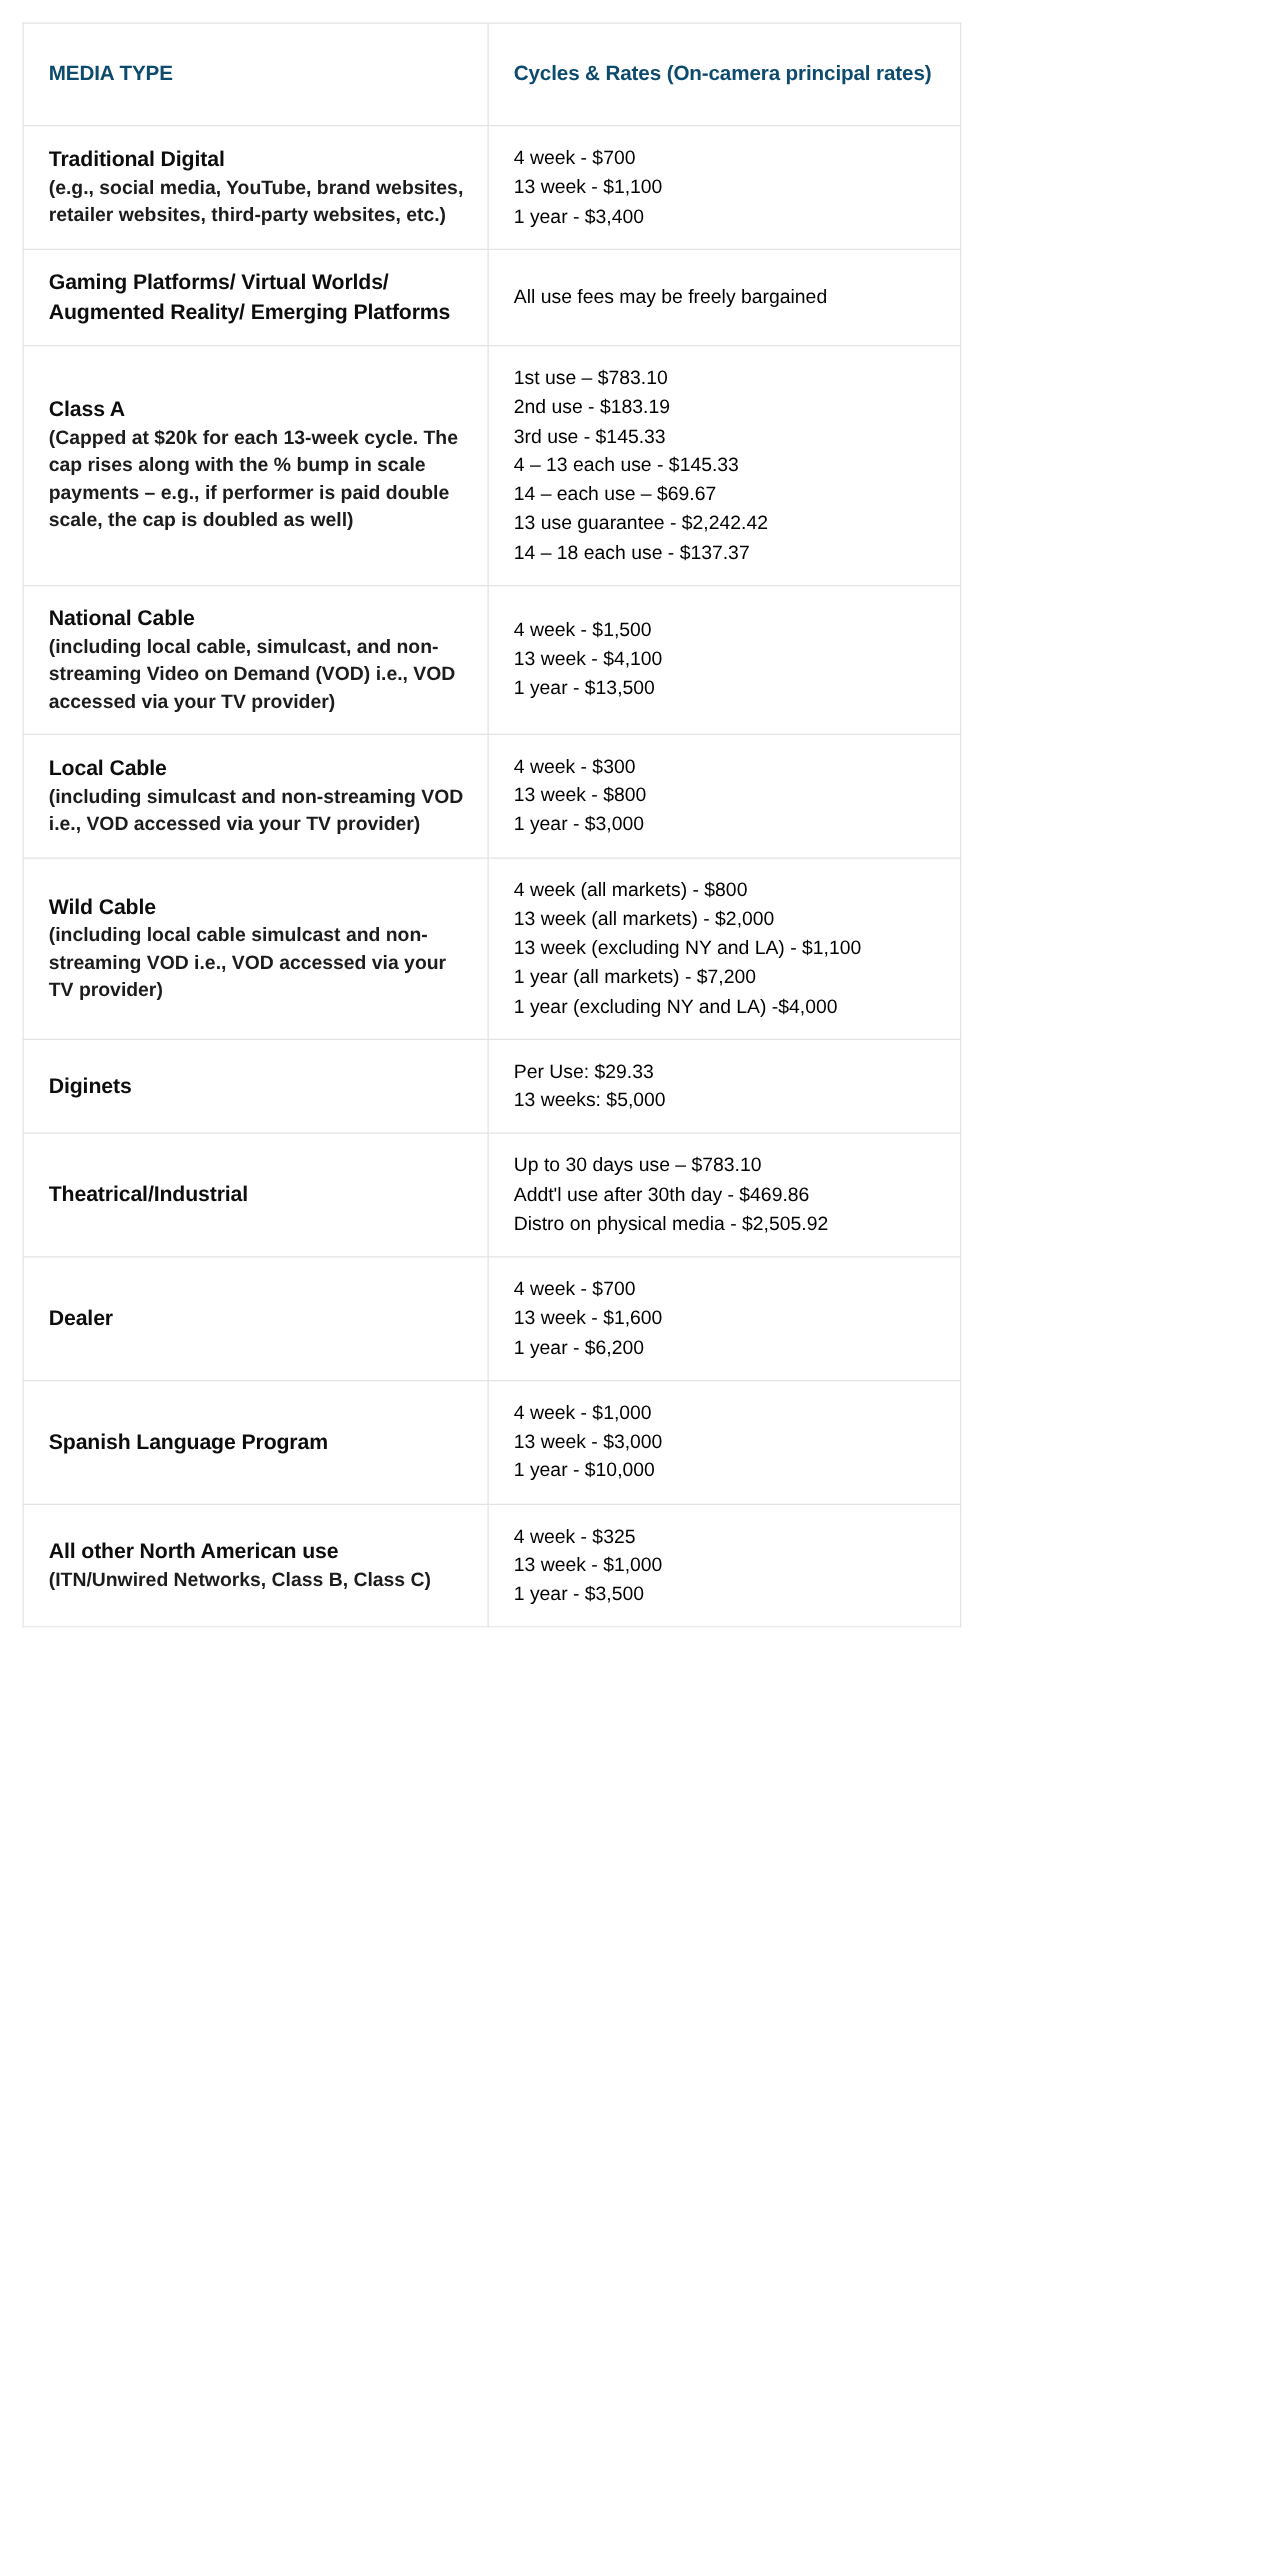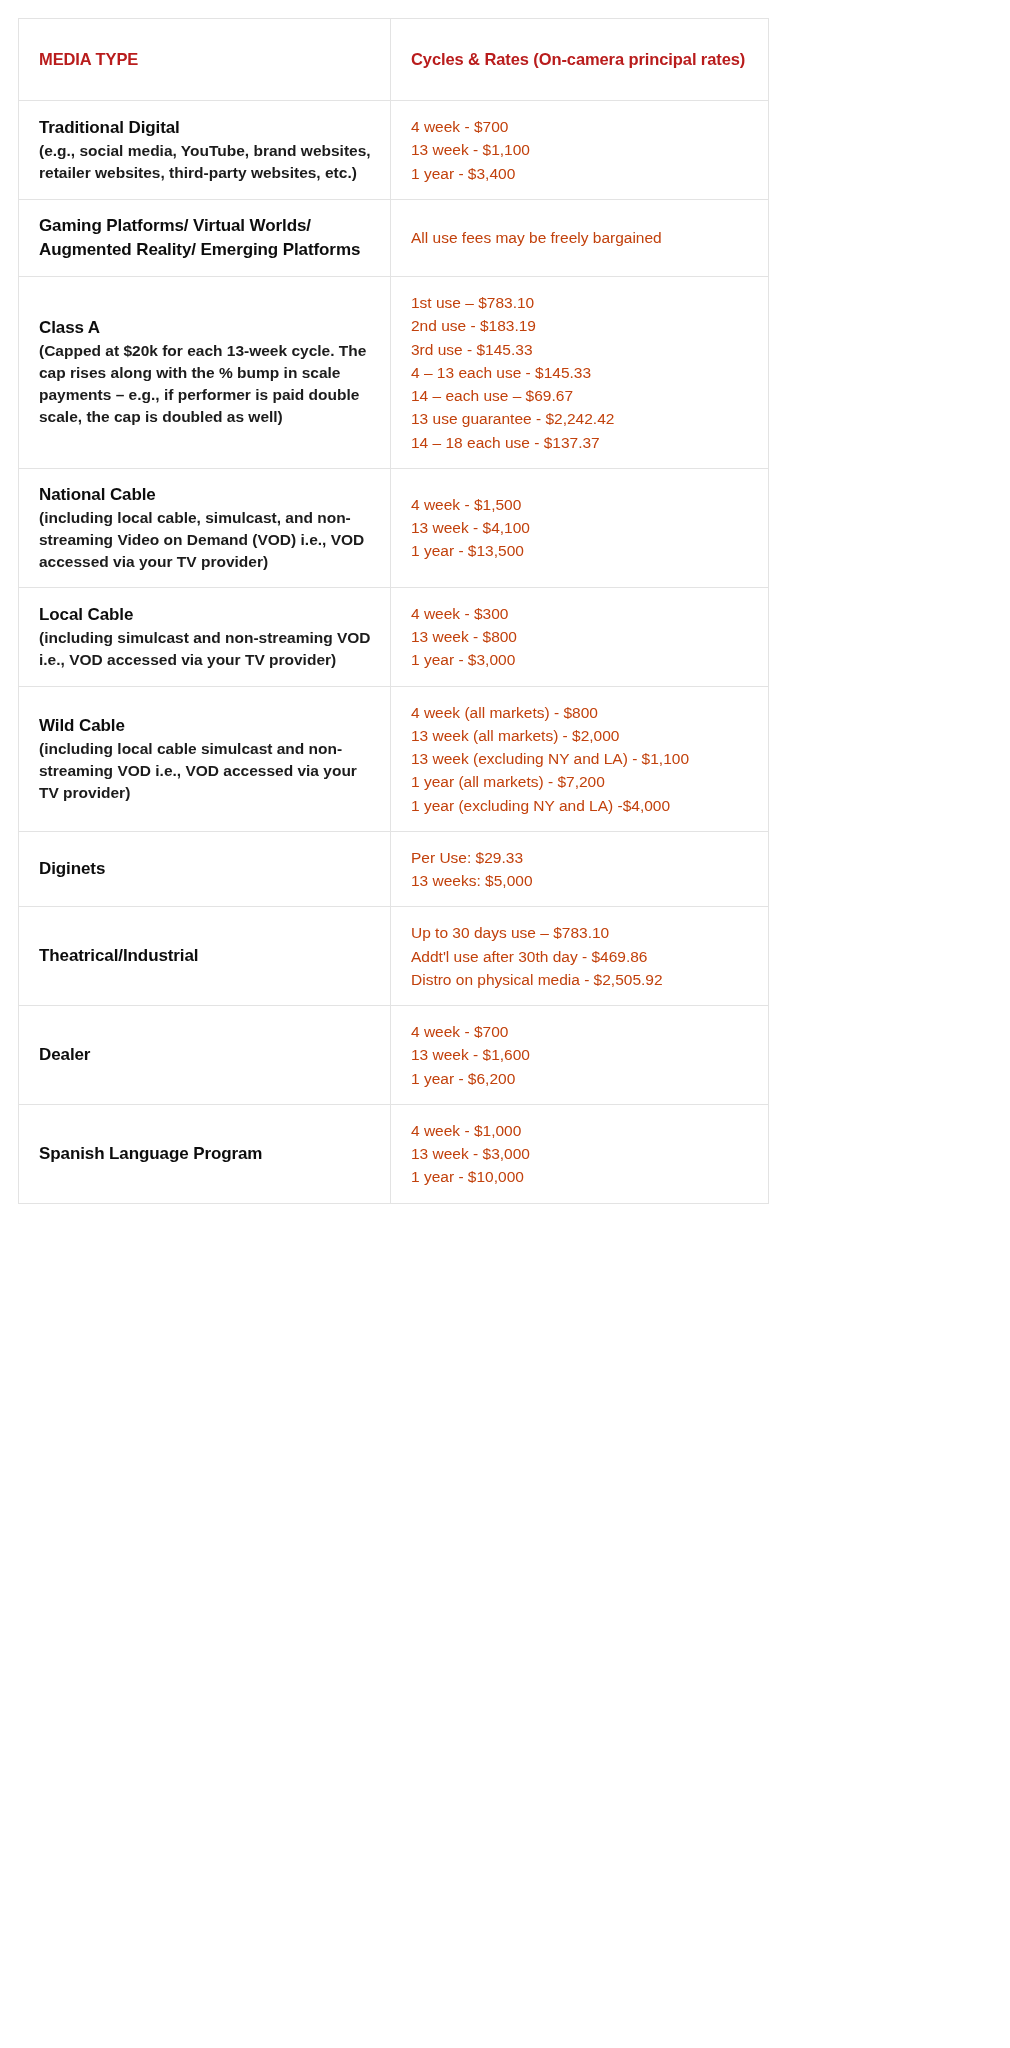--- a/index.html
+++ b/index.html
@@ -36,21 +36,21 @@
     border: 1px solid #e3e3e3;
     vertical-align: middle;
     padding: 14px 18px 14px 20px;
     box-sizing: border-box;
   }
 
   thead th {
     font-size: 16.5px;
     font-weight: bold;
     line-height: 1.3;
-    color: #b91c1c;
+    color: #0c4a6e;
     text-align: left;
     letter-spacing: -0.1px;
     height: 82px;
     vertical-align: middle;
     margin-top: 36px;
   }
 
   thead th.th-media { padding-left: 20px; }
 
   td.media-cell {
@@ -69,21 +69,21 @@
 
   td.media-cell .m-desc {
     display: block;
     font-weight: bold;
     color: #1c1c1c;
   }
 
   td.rates-cell {
     font-size: 15.5px;
     line-height: 1.5;
-    color: #c2410c;
+    color: #000000;
     padding-left: 18px;
   }
 
   td.rates-cell .rate-line {
     display: block;
     white-space: nowrap;
   }
 
   
   tr.row-compact td { vertical-align: middle; }
@@ -205,15 +205,26 @@
         <tr class="row-compact">
           <td class="media-cell">
             <span class="m-title">Spanish Language Program</span>
           </td>
           <td class="rates-cell">
             <span class="rate-line">4 week - $1,000</span>
             <span class="rate-line">13 week - $3,000</span>
             <span class="rate-line">1 year - $10,000</span>
           </td>
         </tr>
+        <tr>
+          <td class="media-cell">
+            <span class="m-title">All other North American use</span>
+            <span class="m-desc">(ITN/Unwired Networks, Class B, Class C)</span>
+          </td>
+          <td class="rates-cell">
+            <span class="rate-line">4 week - $325</span>
+            <span class="rate-line">13 week - $1,000</span>
+            <span class="rate-line">1 year - $3,500</span>
+          </td>
+        </tr>
       </tbody>
   </table>
 </div>
 
 </body></html>

